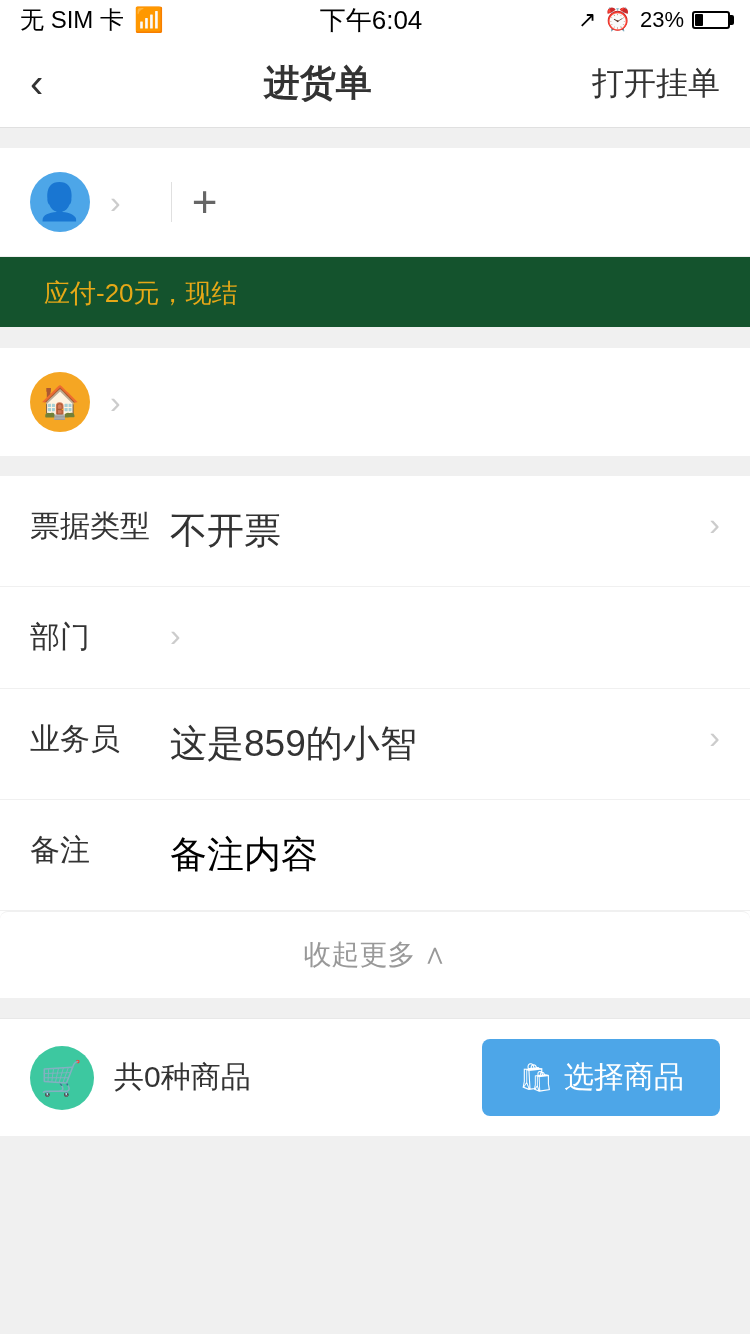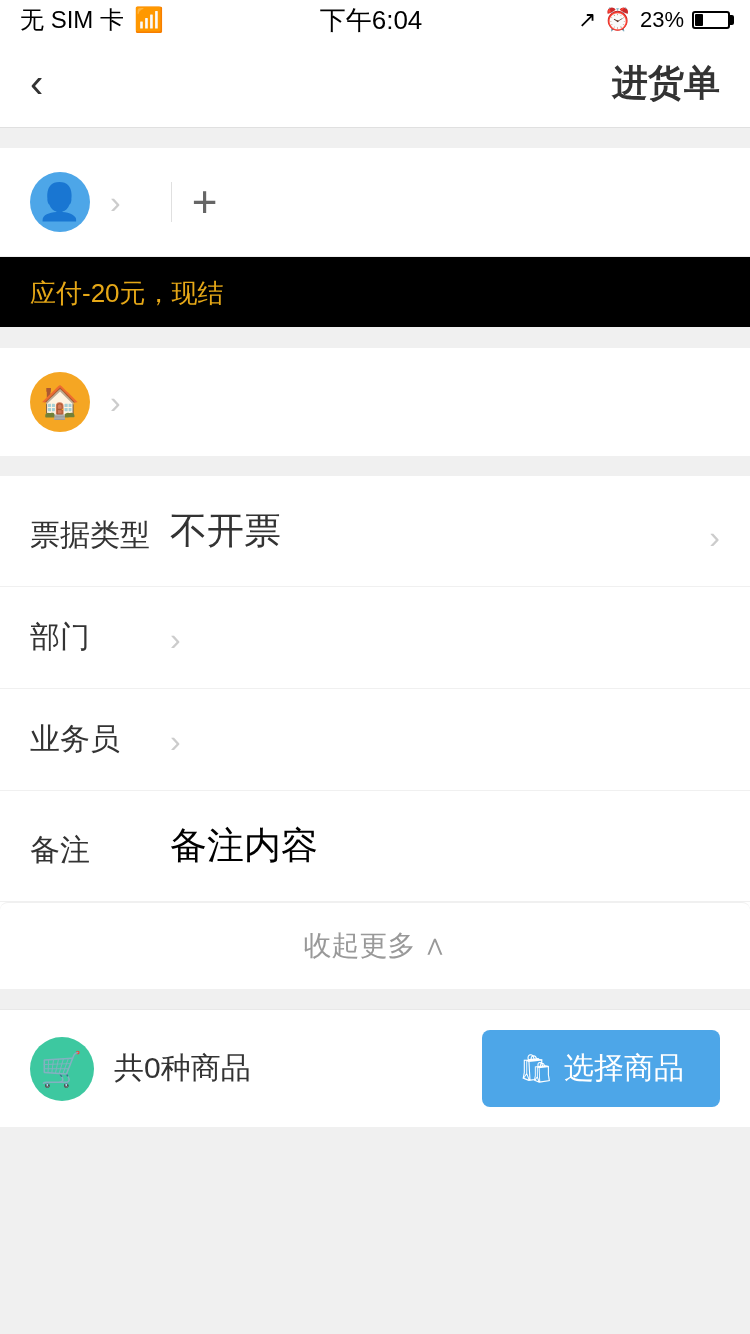--- a/index.html
+++ b/index.html
@@ -119,22 +119,22 @@
     }
     .supplier-divider {
       width: 1px;
       height: 40px;
       background: #e0e0e0;
       margin: 0 20px;
     }
 
     
     .notice-bar {
-      background: #000000;
-      padding: 16px 30px;
+      background: #14532d;
+      padding: 16px 44px;
       border-bottom: 1px solid #f0f0f0;
     }
     .notice-text {
       font-size: 26px;
       color: #e6a817;
     }
 
     
     .warehouse-row {
       display: flex;
@@ -166,21 +166,21 @@
       color: #ccc;
       font-size: 32px;
     }
 
     
     .form-section {
       background: #fff;
     }
     .form-row {
       display: flex;
-      align-items: flex-end;
+      align-items: flex-start;
       padding: 30px 30px;
       border-bottom: 1px solid #f0f0f0;
       min-height: 90px;
     }
     .form-label {
       font-size: 30px;
       color: #333;
       width: 140px;
       flex-shrink: 0;
     }
@@ -307,20 +307,21 @@
     <span>23%</span>
     <span class="battery">
       <span class="battery-fill"></span>
     </span>
   </div>
 </div>
 
 <div class="nav-bar">
   <span class="nav-back">‹</span>
   <span class="nav-title">进货单</span>
+  <span class="nav-action">打开挂单</span>
 </div>
 
 <div class="section-divider"></div>
 
 <div class="content-section">
   <div class="supplier-row">
     <div class="supplier-avatar">
       <span class="avatar-icon">👤</span>
     </div>
     <span class="supplier-arrow">›</span>
@@ -353,20 +354,21 @@
     <span class="form-arrow">›</span>
   </div>
 
   <div class="form-row">
     <span class="form-label">部门</span>
     <span class="form-arrow">›</span>
   </div>
 
   <div class="form-row">
     <span class="form-label">业务员</span>
+    <span class="form-value">这是859的小智</span>
     <span class="form-arrow">›</span>
   </div>
 
   <div class="form-row">
     <span class="form-label">备注</span>
     <span class="form-value form-placeholder">备注内容</span>
   </div>
 
   <div class="collapse-bar">
     <span class="collapse-text">收起更多 ∧</span>

